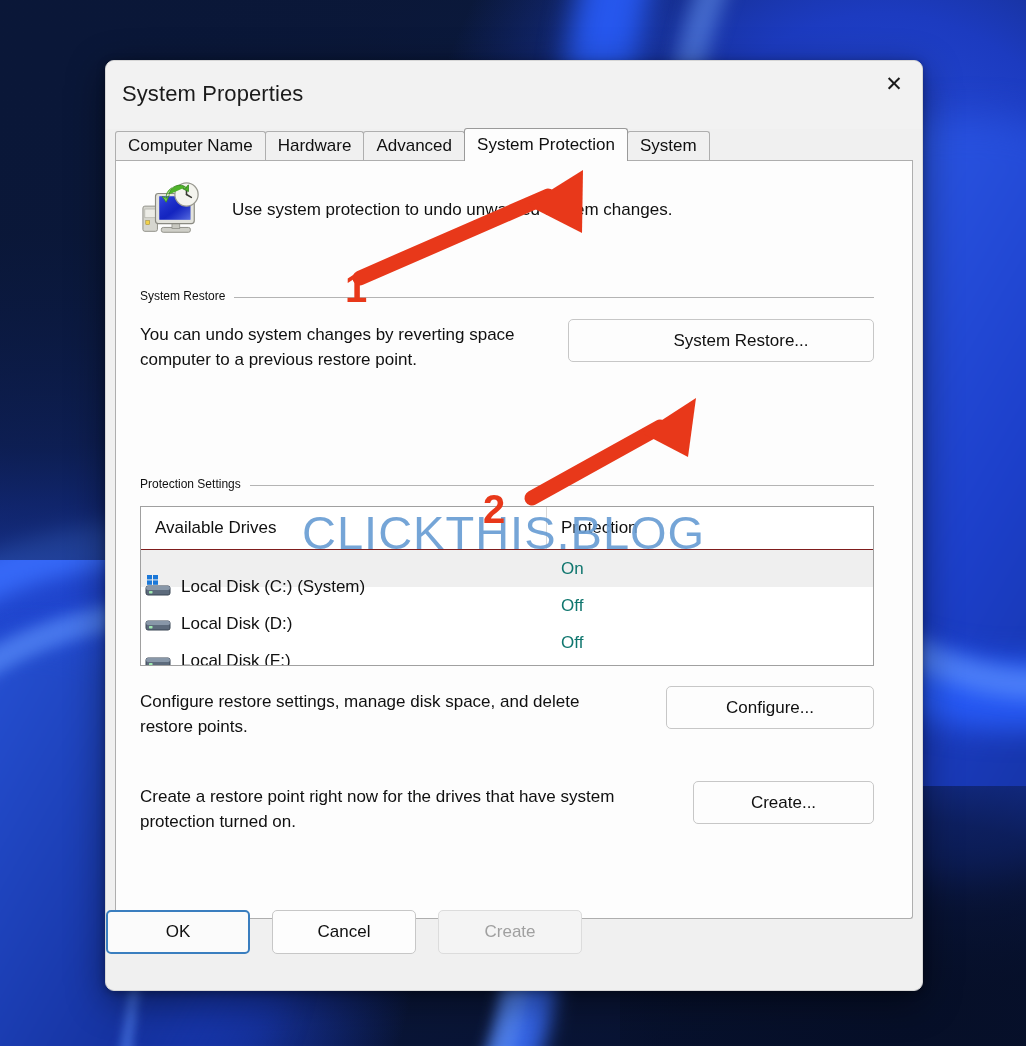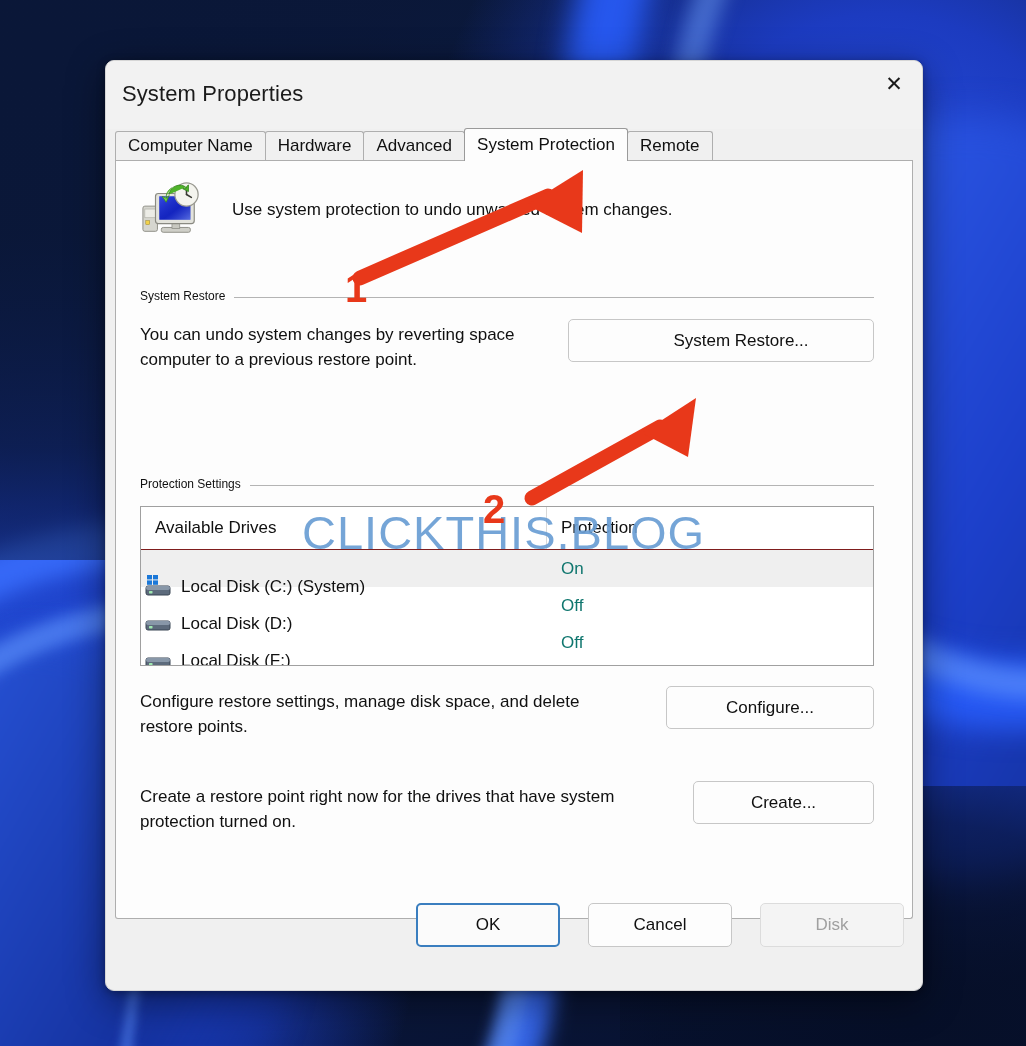--- a/index.html
+++ b/index.html
@@ -280,28 +280,27 @@
   .drow .dcell-prot {
     flex: 1 1 auto;
     padding-left: 14px;
     font-size: 17px; color: #0f766e;
   }
   .drive-ico { width: 26px; height: 24px; margin-right: 10px; flex: 0 0 26px; }
 
   
   .btnbar {
     position: absolute;
-    left: 0; bottom: 16px;
+    left: 0; bottom: 9px;
     width: 100%;
     height: 98px;
     display: flex;
     align-items: center;
-    justify-content: flex-end;
     padding-right: 18px;
-    gap: 28px;
+    gap: 22px;
   }
   .btnbar .wbtn { height: 44px; width: 144px; }
 
   
   #watermark {
     position: absolute;
     left: 302px; top: 505px;
     font-size: 47px;
     letter-spacing: 1px;
     color: #6a9ed4;
@@ -346,21 +345,21 @@
       <div class="close-btn">
         <span class="close-glyph">✕</span>
       </div>
     </div>
 
     <div class="tabstrip">
       <div class="tab">Computer Name</div>
       <div class="tab">Hardware</div>
       <div class="tab">Advanced</div>
       <div class="tab active">System Protection</div>
-      <div class="tab">Remote</div>
+      <div class="tab">System</div>
     </div>
 
     <div class="tabpage">
 
       <div class="header-row">
         <span class="sysprot-icon">
           <svg viewBox="0 0 64 64" width="62" height="62">
 
             <rect x="3" y="28" width="15" height="26" rx="2" fill="#d6d6cf" stroke="#8e8e86" stroke-width="1"></rect>
             <rect x="5" y="31" width="11" height="9" fill="#ecece6" stroke="#a8a8a0" stroke-width="0.6"></rect>
@@ -471,21 +470,21 @@
         <div class="row2" style="margin-top:46px;">
           <div class="body-text" style="max-width:480px;">Create a restore point right now for the drives that have system protection turned on.</div>
           <div class="wbtn" style="width:181px;height:43px;margin-top:-4px;">Create...</div>
         </div>
       </div>
     </div>
 
     <div class="btnbar">
       <div class="wbtn default">OK</div>
       <div class="wbtn">Cancel</div>
-      <div class="wbtn disabled">Disk</div>
+      <div class="wbtn disabled">Create</div>
     </div>
   </div>
 
   <div id="watermark">CLICKTHIS.BLOG</div>
 
   <div class="anno" style="left:340px; top:165px; width:290px; height:130px;">
     <svg width="290" height="130" viewBox="0 0 290 130">
       <line x1="20" y1="113" x2="208" y2="31" stroke="#e8381a" stroke-width="15" stroke-linecap="round"></line>
       <polygon points="243,5 242,68 187,40" fill="#e8381a"></polygon>
     </svg>

